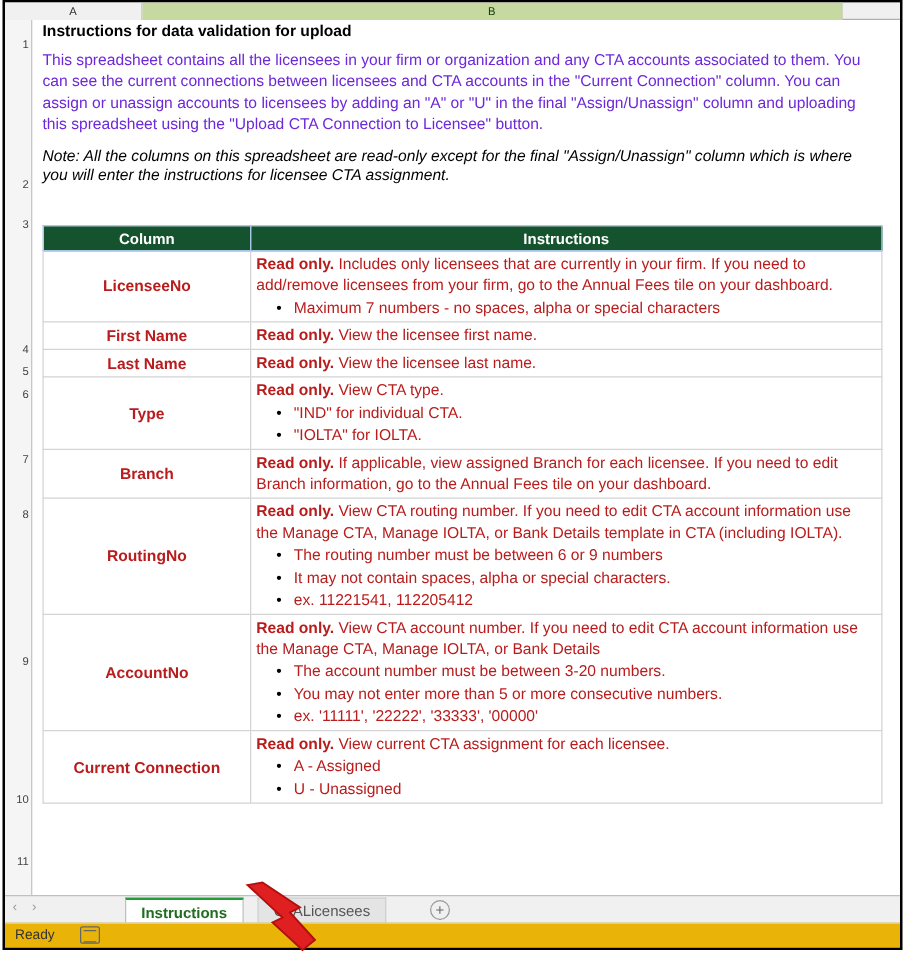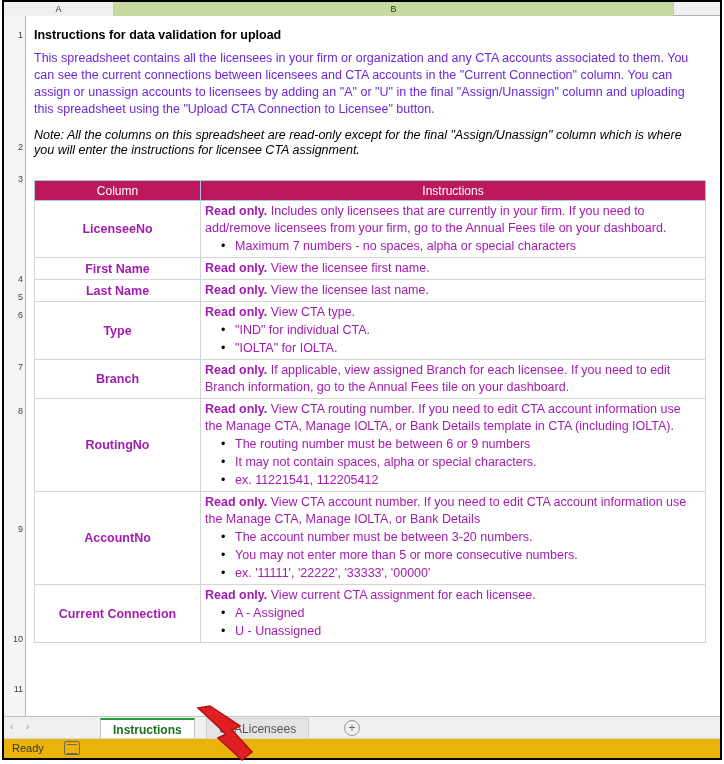--- a/index.html
+++ b/index.html
@@ -66,21 +66,21 @@
   
   .sheet {
     position: absolute;
     left: 22px; top: 14px;
     right: 0; bottom: 42px;
     background: #ffffff;
     overflow: hidden;
   }
   .intro-block {
     position: absolute;
-    left: 8px; top: 12px;
+    left: 8px; top: 2px;
     width: 670px;
   }
   .intro-title {
     font-size: 12.5px;
     font-weight: bold;
     color: #000;
     margin: 0 0 8px 0;
   }
   .intro-para {
     font-size: 12.5px;
@@ -98,33 +98,33 @@
   
   table.vtable {
     position: absolute;
     left: 8px;
     top: 164px;
     width: 672px;
     border-collapse: collapse;
     table-layout: fixed;
   }
   table.vtable th {
-    background: #be185d;
+    background: #14532d;
     color: #ffffff;
     font-size: 12px;
-    font-weight: normal;
+    font-weight: bold;
     height: 20px;
     border: 1px solid #a9c6e8;
     text-align: center;
     padding: 0;
   }
   table.vtable td {
     border: 1px solid #d4d4d4;
     font-size: 12.5px;
-    color: #a21caf;
+    color: #b91c1c;
     vertical-align: middle;
     padding: 2px 4px;
   }
   td.col-name {
     width: 166px;
     text-align: center;
     font-weight: bold;
   }
   td.col-instr {
     text-align: left;

